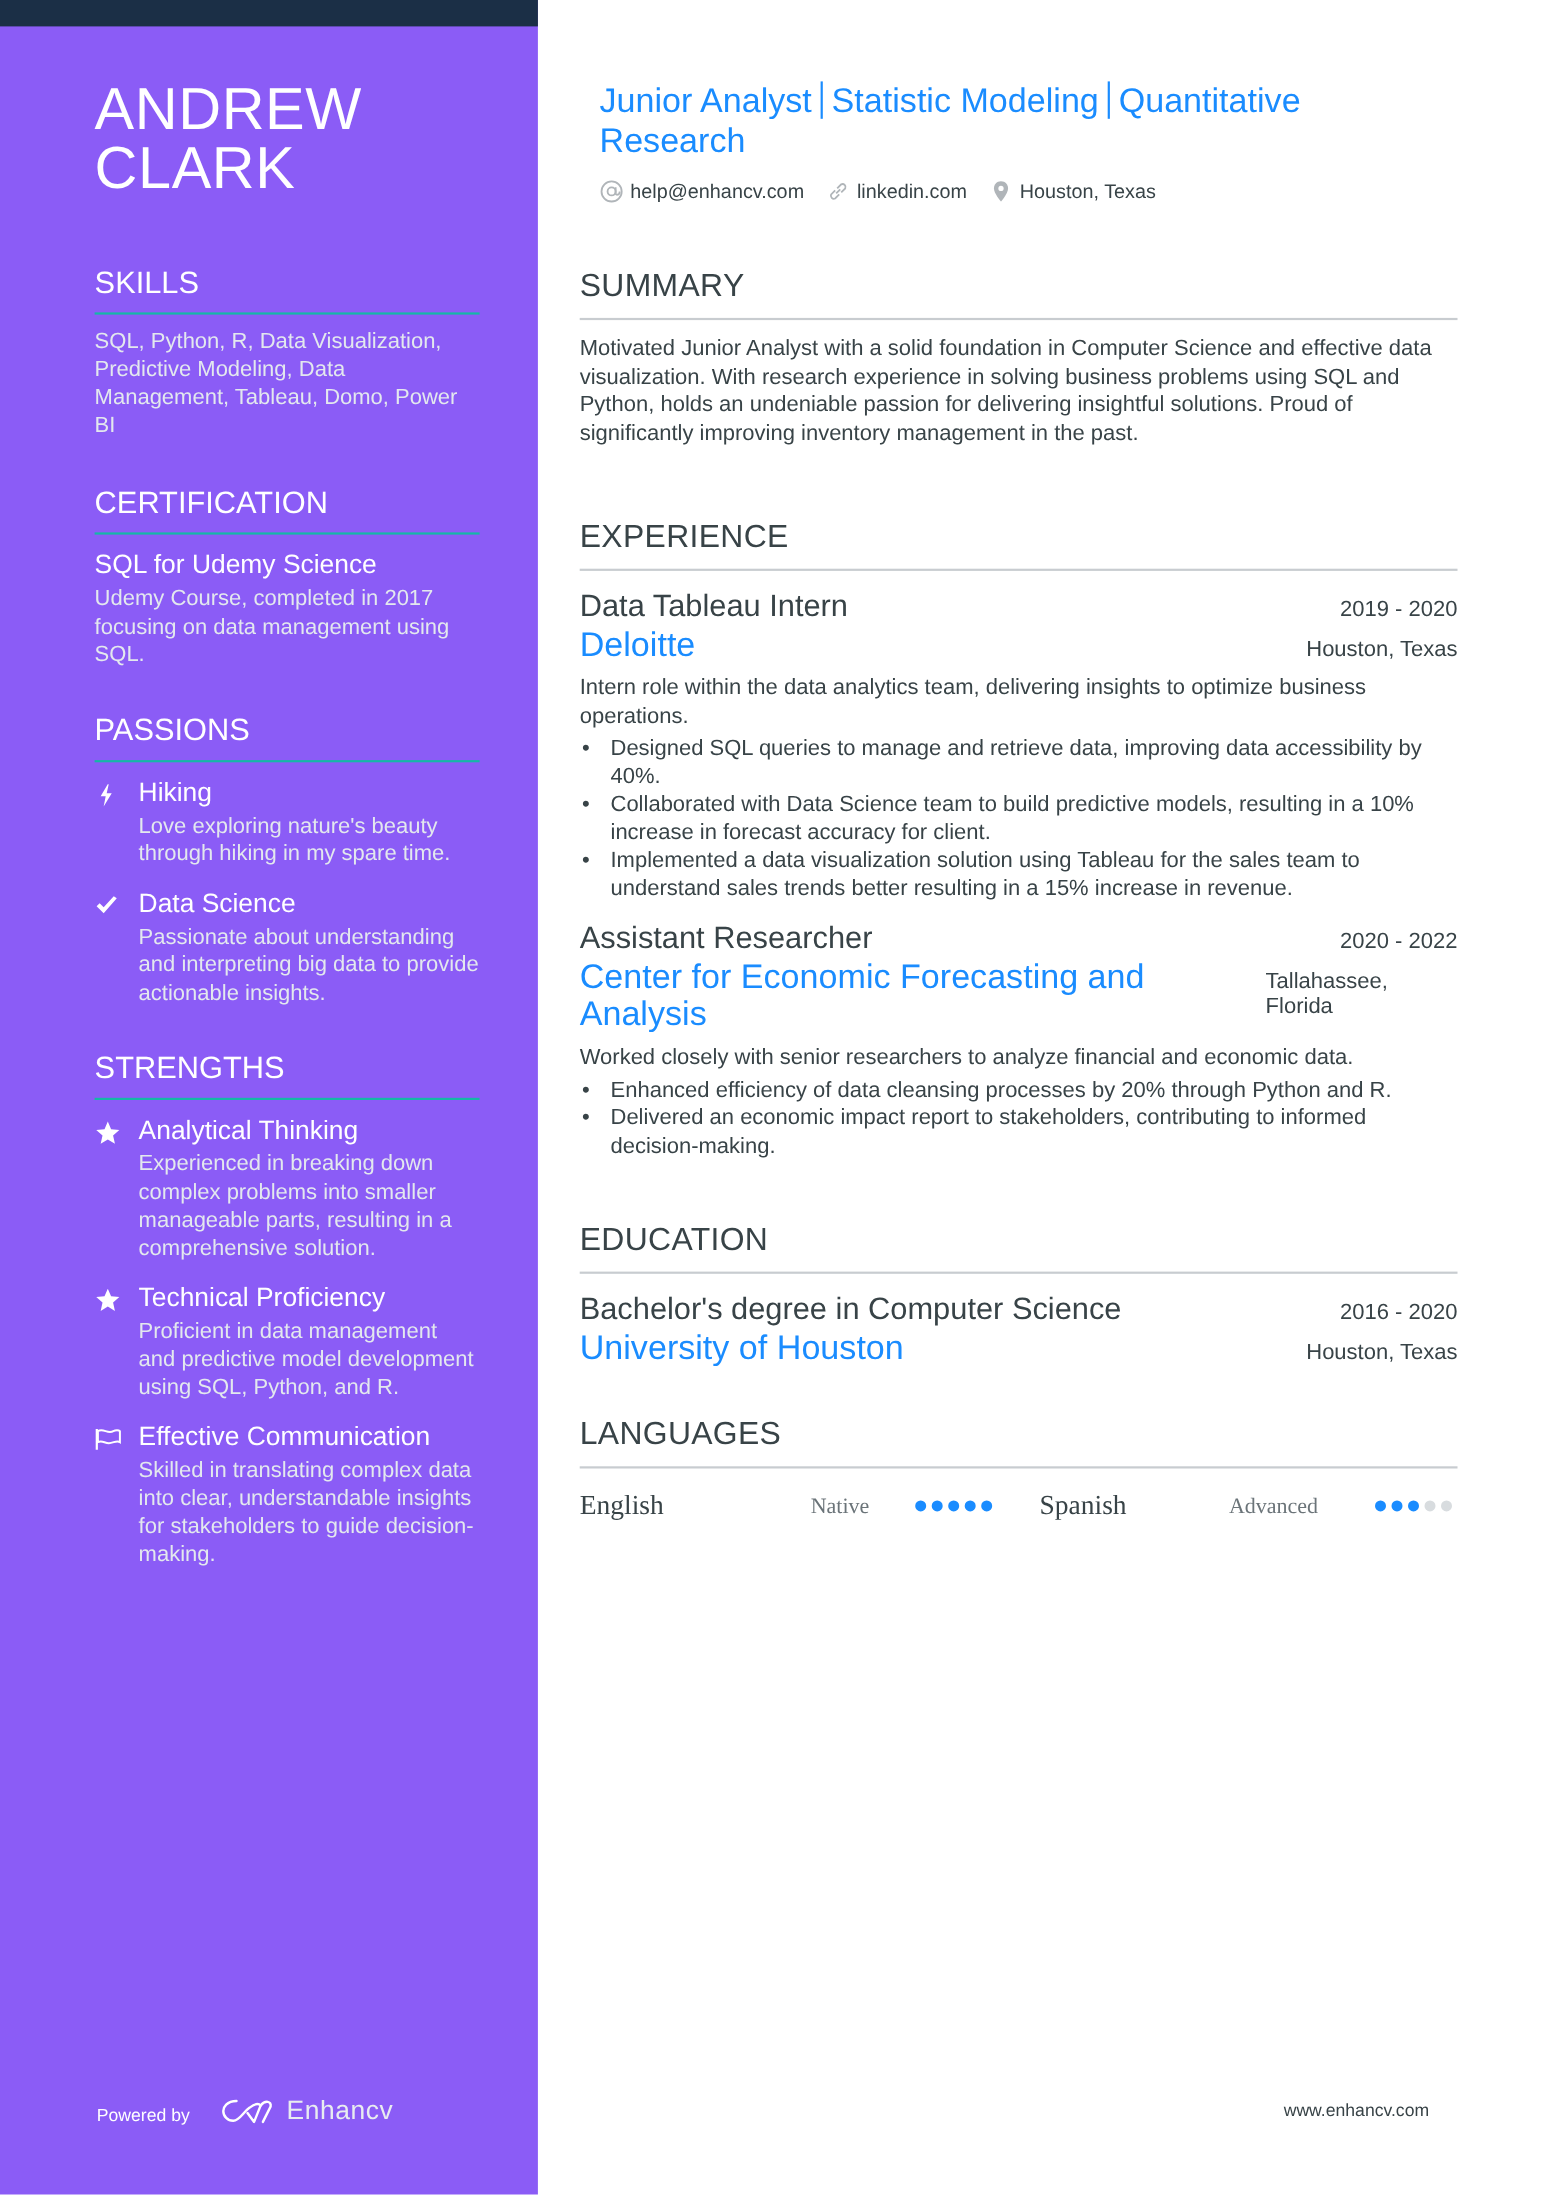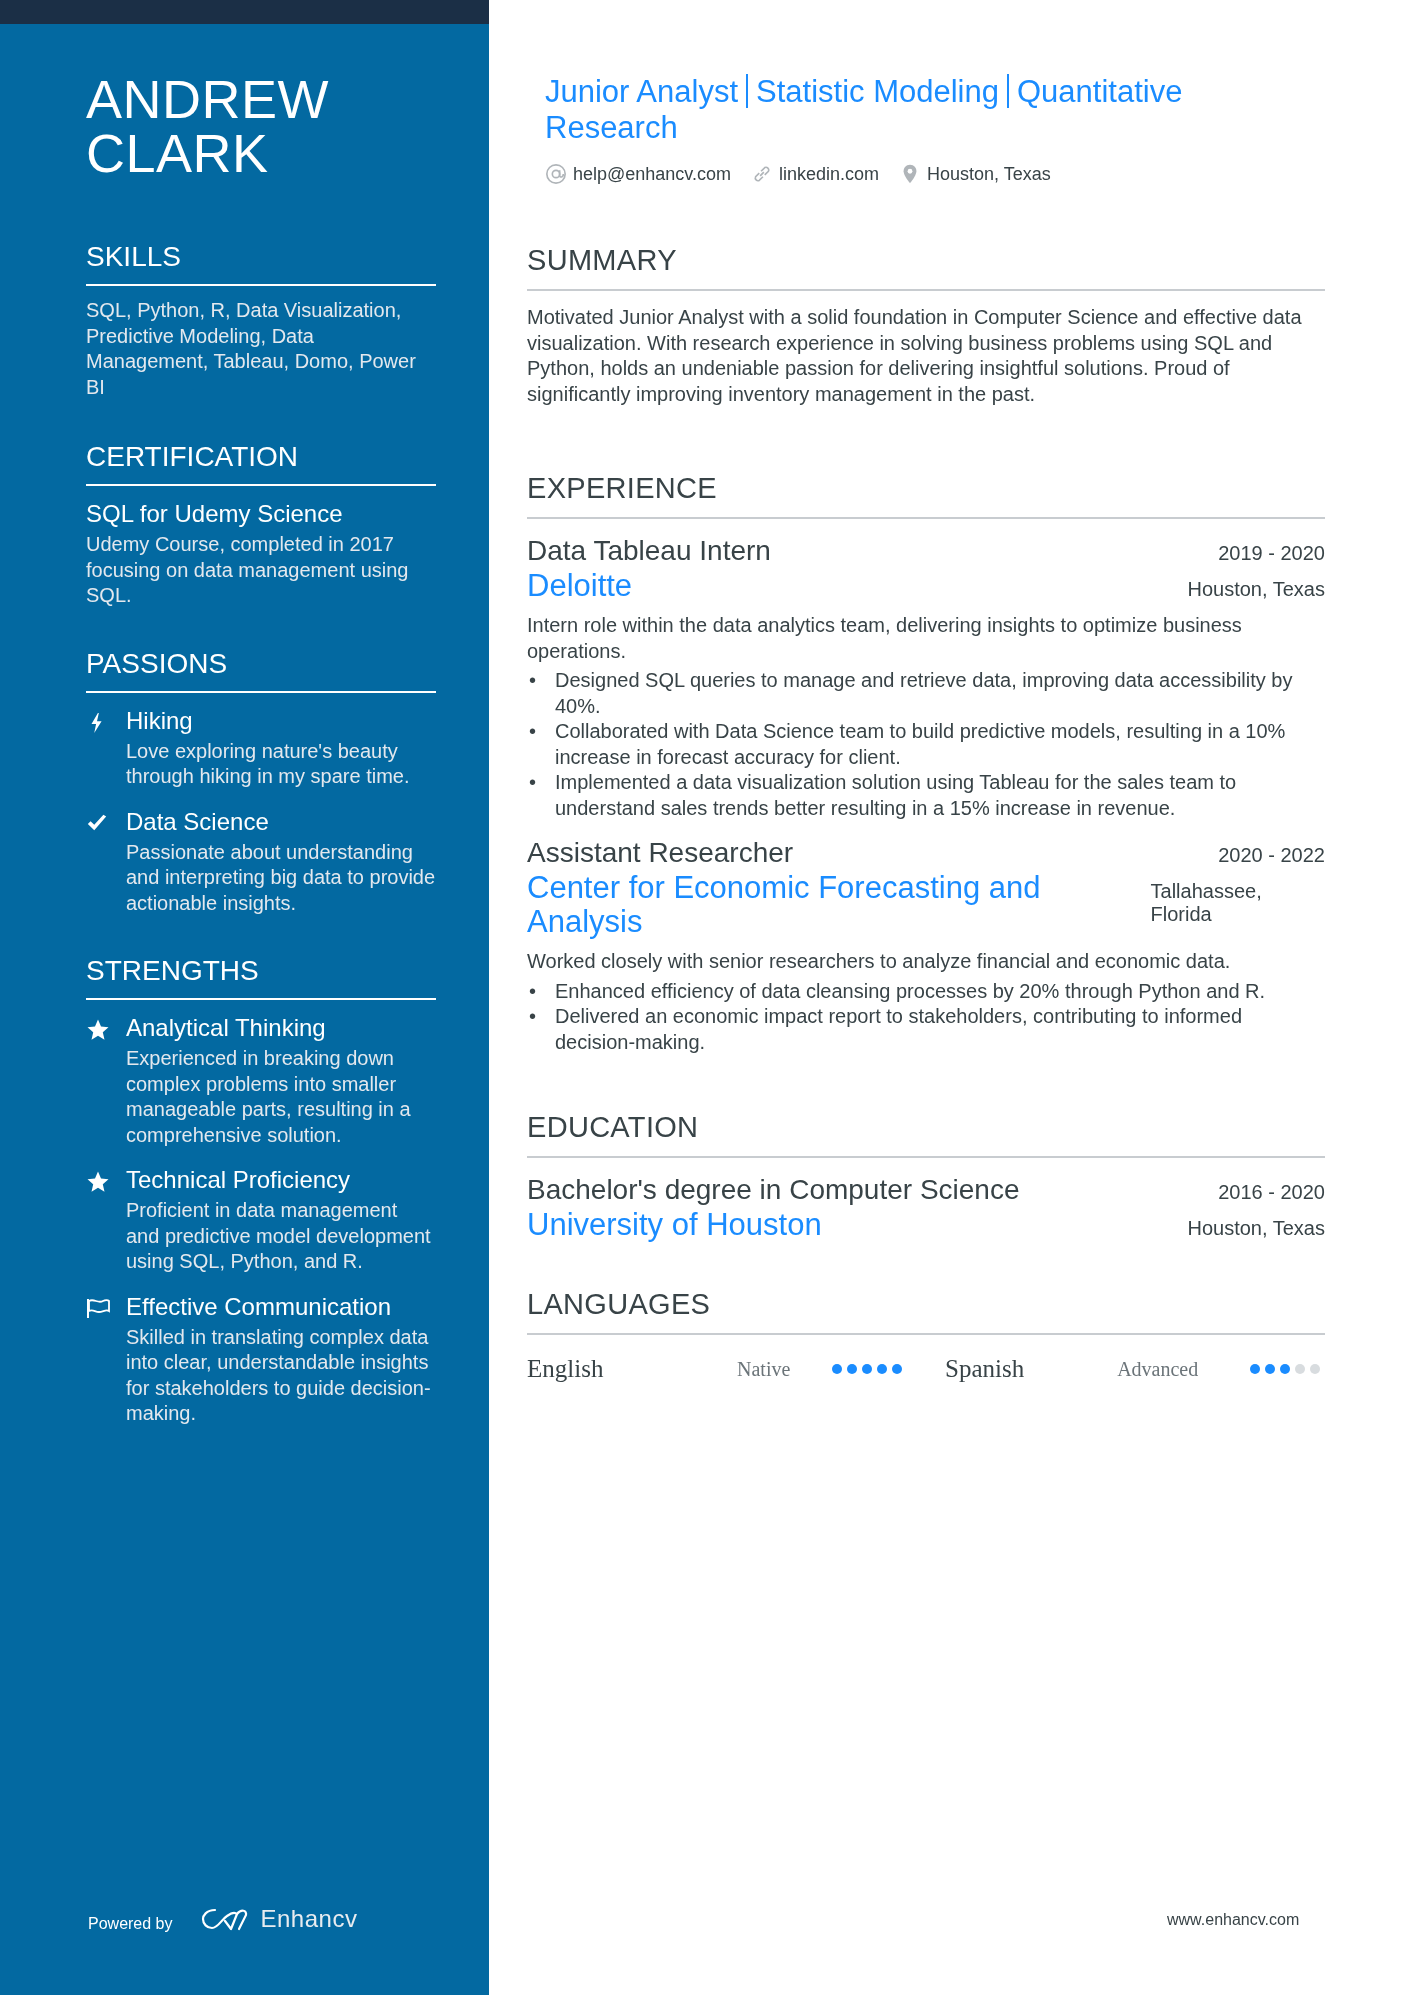--- a/index.html
+++ b/index.html
@@ -1,26 +1,26 @@
 <!DOCTYPE html>
 <html><head>
 <meta charset="utf-8">
 <style>
   * { box-sizing: border-box; margin: 0; padding: 0; }
   html, body { width: 1410px; height: 1995px; background: #ffffff; }
   body { position: relative; font-family: "Liberation Sans", sans-serif; color: #384347; overflow: hidden; }
 
-  .sidebar { position: absolute; left: 0; top: 0; width: 489px; height: 1995px; background: #0369a1; color: #ffffff; }
+  .sidebar { position: absolute; left: 0; top: 0; width: 489px; height: 1995px; background: #8b5cf6; color: #ffffff; }
   .sidebar .topband { position: absolute; left: 0; top: 0; width: 489px; height: 24px; background: #1b2f46; }
   .sb-inner { position: absolute; left: 86px; top: 72px; width: 350px; }
 
   .name { font-size: 54px; line-height: 54px; font-weight: 400; letter-spacing: 0.5px; color: #ffffff; }
   .sb-section { margin-top: 62px; }
   .sb-section.first { margin-top: 60px; }
-  .sb-title { font-size: 28px; line-height: 34px; color: #ffffff; padding-bottom: 10px; border-bottom: 2px solid #ffffff; margin-bottom: 12px; }
+  .sb-title { font-size: 28px; line-height: 34px; color: #ffffff; padding-bottom: 10px; border-bottom: 2px solid #14b8a6; margin-bottom: 12px; }
   .sb-text { font-size: 20px; line-height: 25.5px; color: #e3e8ee; }
   .cert { margin-bottom: 16px; }
   .cert-title { font-size: 24px; line-height: 32px; color: #ffffff; margin-bottom: 2px; }
 
   .icon-item { position: relative; padding-left: 40px; margin-bottom: 16px; }
   .icon-item .ico { position: absolute; left: 0; top: 6px; width: 24px; height: 24px; }
   .icon-item .it-title { font-size: 24px; line-height: 32px; color: #ffffff; margin-bottom: 2px; }
 
   .powered { position: absolute; left: 88px; top: 1905px; display: flex; align-items: flex-end; }
   .powered .pb { font-size: 16px; color: #ffffff; }

